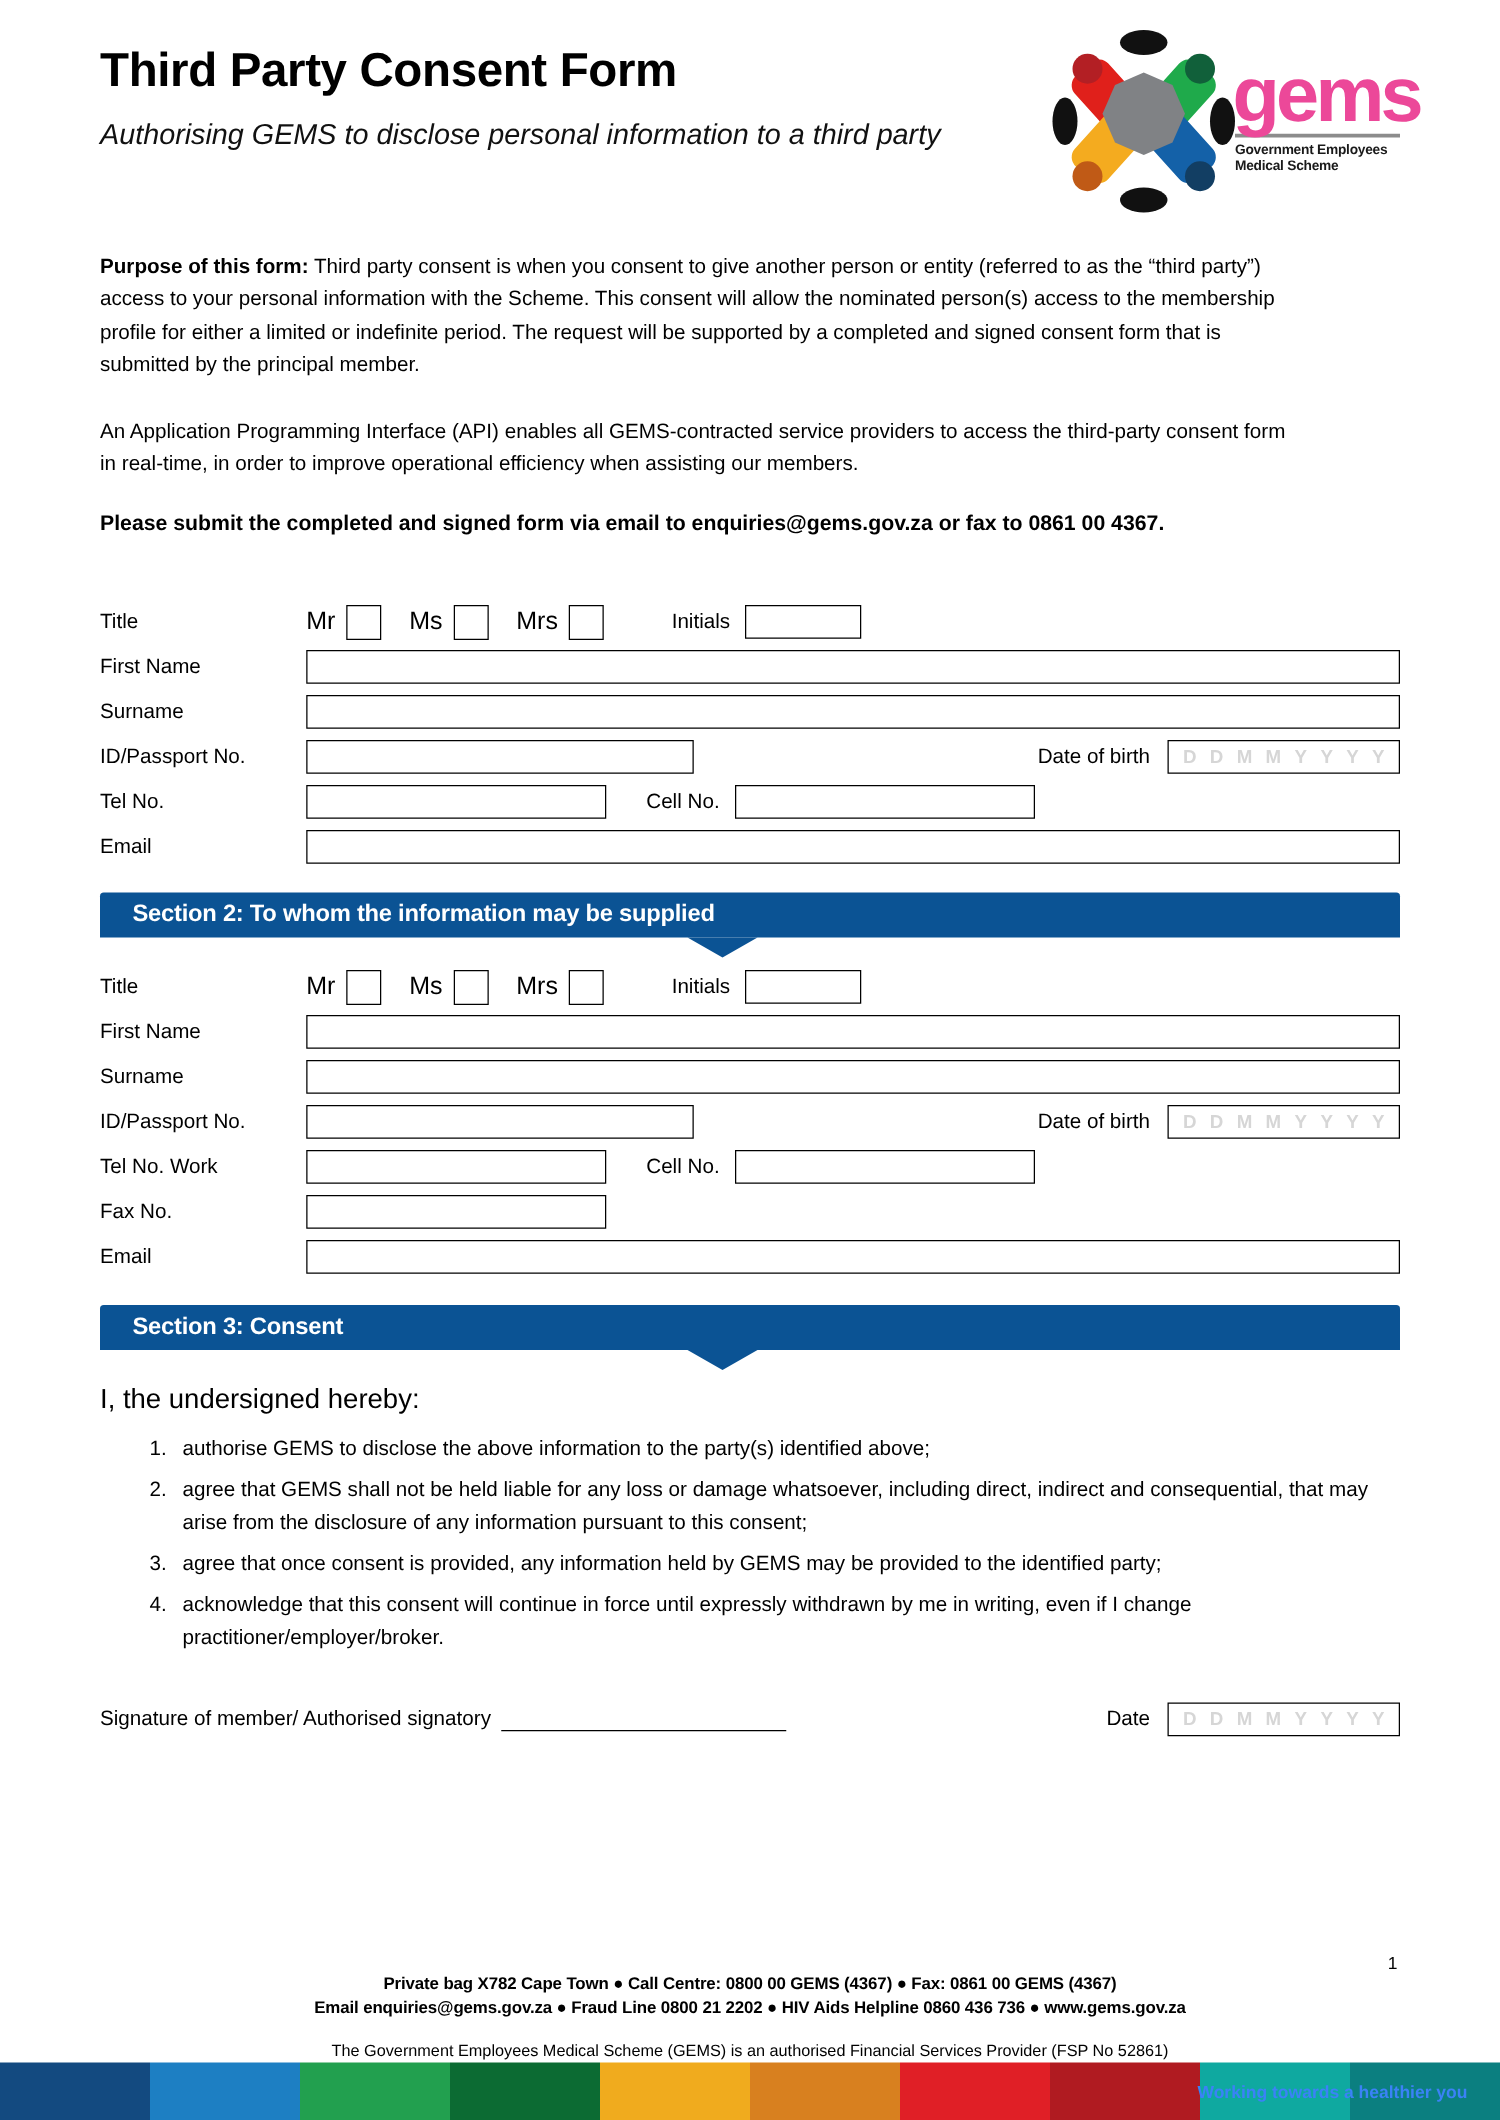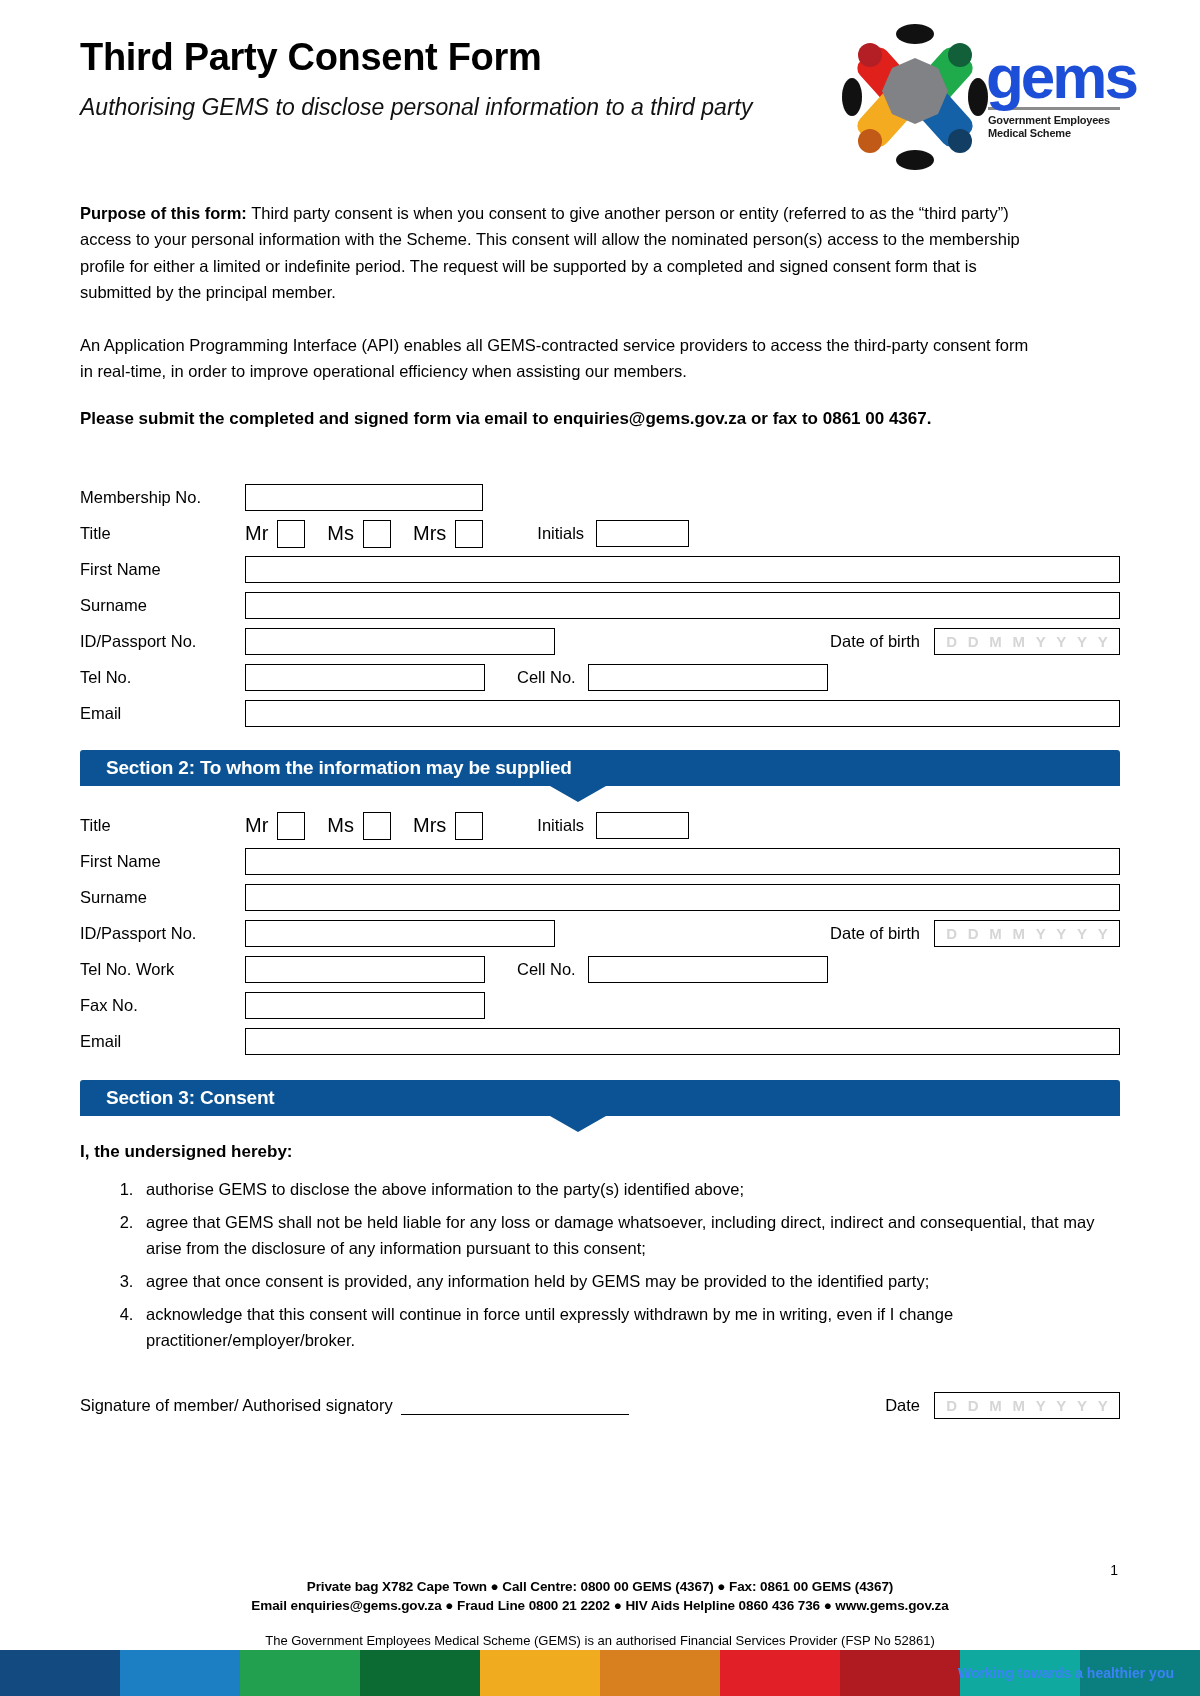--- a/index.html
+++ b/index.html
@@ -25,21 +25,21 @@
     font-weight:400; color:#111;
   }
   .logo-wrap {
     position:absolute; right:70px; top:22px;
     width:290px; height:150px;
   }
   .logo-mark { position:absolute; left:0; top:0; width:150px; height:150px; }
   .logo-text { position:absolute; left:146px; top:30px; width:150px; }
   .logo-word {
     font-size:62px; font-weight:bold; line-height:0.82; letter-spacing:-3px;
-    color:#1d4ed8;
+    color:#ec4899;
   }
   .logo-rule { width:132px; height:3px; background:#8c8c8c; margin:4px 0 4px 2px; }
   .logo-tag {
     font-size:11px; font-weight:bold; line-height:1.18; color:#1a1a1a;
     letter-spacing:-0.2px; margin-left:2px;
   }
 
   
   .content { padding:0 80px; }
   p.body {
@@ -106,21 +106,21 @@
     border:1.6px solid #000; background:#fff; height:27px; width:186px;
     display:flex; align-items:center; justify-content:space-around;
     padding:0 6px;
   }
   .date-box span {
     color:#d6d6d6; font-size:15px; font-weight:bold; letter-spacing:0px;
   }
 
   
   .consent-block { padding-top:26px; }
-  .consent-intro { font-size:17px; font-weight:bold; margin:0 0 14px 0; }
+  .consent-intro { font-size:22px; font-weight:normal; margin:0 0 14px 0; }
   ol.consent-list {
     margin:0; padding-left:58px; font-size:16.5px; line-height:1.62;
   }
   ol.consent-list li { margin-bottom:6px; padding-left:8px; }
 
   .sig-row {
     display:flex; align-items:center; margin-top:38px;
   }
   .sig-label { font-size:16.5px; white-space:nowrap; }
   .sig-line {
@@ -196,24 +196,20 @@
   <div class="content">
     <p class="body tight"><span class="bold">Purpose of this form:</span><span> Third party consent is when you consent to give another person or entity (referred to as the “third party”) access to your personal information with the Scheme. This consent will allow the nominated person(s) access to the membership profile for either a limited or indefinite period. The request will be supported by a completed and signed consent form that is submitted by the principal member.</span></p>
 
     <p class="body">An Application Programming Interface (API) enables all GEMS-contracted service providers to access the third-party consent form in real-time, in order to improve operational efficiency when assisting our members.</p>
 
     <p class="submit-line">Please submit the completed and signed form via email to enquiries@gems.gov.za or fax to 0861 00 4367.</p>
 
 
     <div class="form-block">
 
-      <div class="row">
-        <span class="lbl">Membership No.</span>
-        <span class="box membership"></span>
-      </div>
 
       <div class="row">
         <span class="lbl">Title</span>
         <span class="title-opts">
           <span class="opt">
             <span class="t">Mr</span>
             <span class="box check"></span>
           </span>
           <span class="opt">
             <span class="t">Ms</span>

